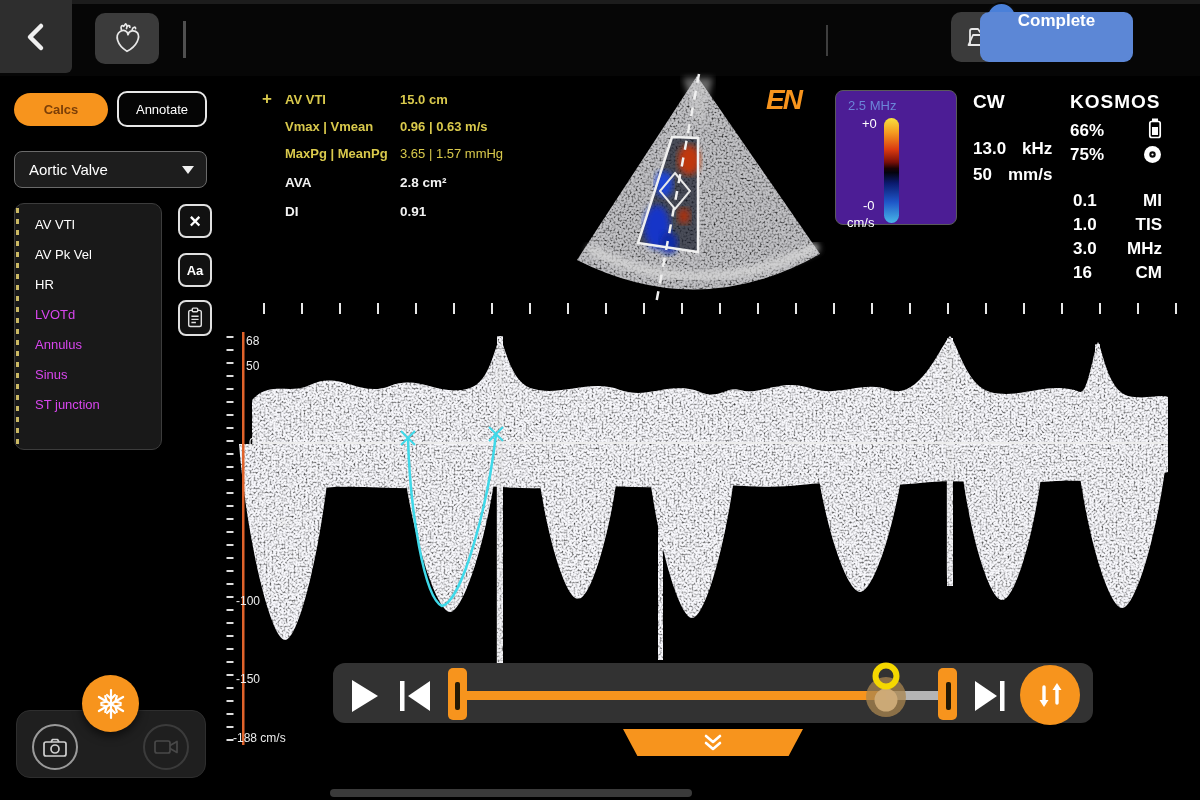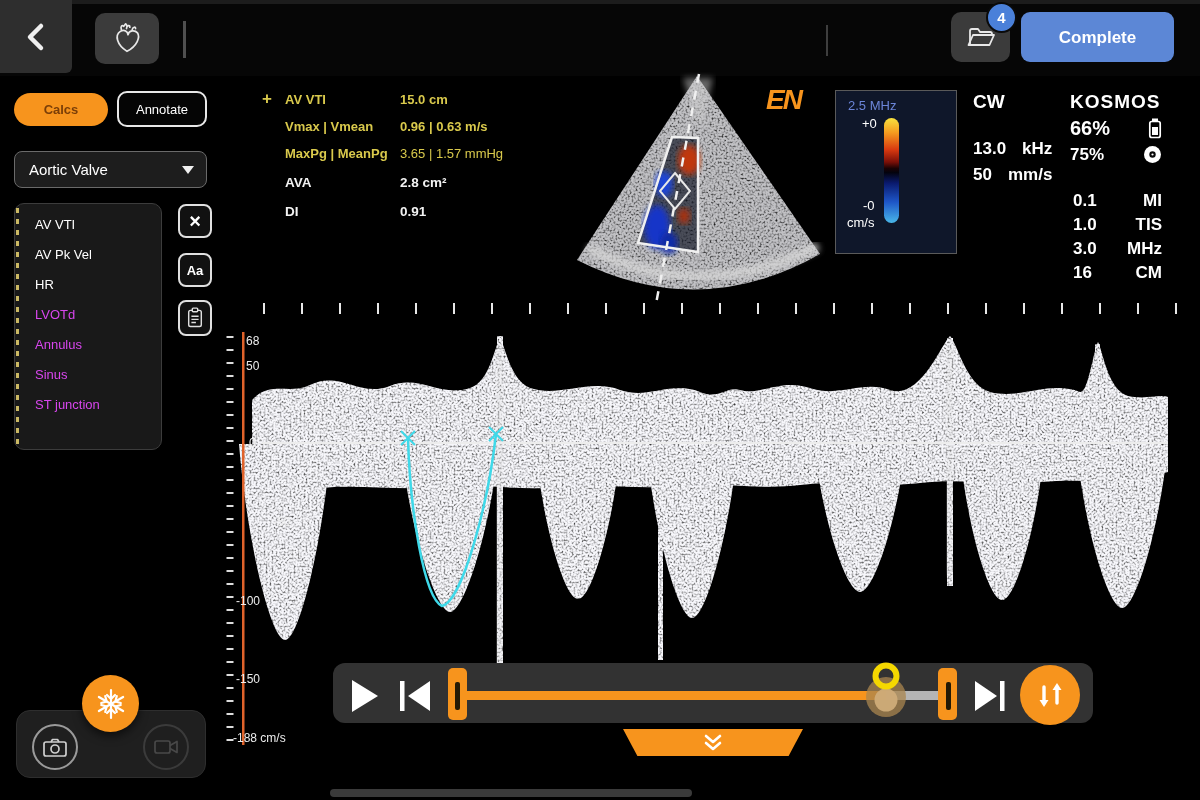--- a/index.html
+++ b/index.html
@@ -48,21 +48,21 @@
       <g stroke="#e8e8e8" stroke-width="1.8" fill="none" stroke-linejoin="round">
         <path d="M4,21 L4,7 Q4,5 6,5 L12,5 L14,8 L24,8 Q26,8 26,10 L26,11"></path>
         <path d="M2.5,21 L7,11 L28,11 L23.5,21 Z"></path>
       </g>
     </svg>
   </div>
   <div class="abs" style="left:986px;top:2px;width:31px;height:31px;border-radius:50%;background:#4A80D9;border:2px solid #0a0a0a;box-sizing:border-box;display:flex;align-items:center;justify-content:center;">
     <span class="txt" style="font-size:15px;font-weight:bold;">4</span>
   </div>
 
-  <div class="abs" style="left:1021px;top:12px;width:153px;height:50px;background:#5C87D6;border-radius:9px;display:flex;align-items:center;justify-content:center;">
+  <div class="abs" style="left:980px;top:12px;width:153px;height:50px;background:#5C87D6;border-radius:9px;display:flex;align-items:flex-start;justify-content:center;">
     <span class="txt" style="font-size:17px;font-weight:bold;">Complete</span>
   </div>
 
   <div class="abs" style="left:14px;top:93px;width:94px;height:33px;background:#F7941D;border-radius:17px;display:flex;align-items:center;justify-content:center;">
     <span class="txt" style="font-size:13px;font-weight:bold;color:#7A3E08;">Calcs</span>
   </div>
   <div class="abs" style="left:117px;top:91px;width:90px;height:36px;background:#050505;border:2px solid #e8e8e8;border-radius:10px;box-sizing:border-box;display:flex;align-items:center;justify-content:center;">
     <span class="txt" style="font-size:13px;">Annotate</span>
   </div>
 
@@ -150,40 +150,40 @@
       <ellipse cx="669" cy="243" rx="9" ry="11" fill="#0F2CA8" filter="url(#soft2)"></ellipse>
       <ellipse cx="684" cy="216" rx="6" ry="8" fill="#A83010" filter="url(#soft2)"></ellipse>
       <polygon points="672,137 698,138 698,252 638,243" fill="none" stroke="#F0F0F0" stroke-width="2.5"></polygon>
     </g>
     <polygon points="675,173 690,191 675,209 660,191" fill="none" stroke="#E8E8E8" stroke-width="2"></polygon>
     <line x1="699" y1="74" x2="656" y2="304" stroke="#F0F0F0" stroke-width="2.5" stroke-dasharray="9 8"></line>
   </svg>
 
   <div class="abs txt" style="left:766px;top:86px;font-size:28px;font-weight:bold;font-style:italic;color:#F7941D;letter-spacing:-2px;">EN</div>
 
-  <div class="abs" style="left:835px;top:90px;width:122px;height:164px;background:#0f172a;border:1px solid #5a5a5a;border-radius:0;box-sizing:border-box;">
+  <div class="abs" style="left:835px;top:90px;width:122px;height:135px;background:#4c1d95;border:1px solid #5a5a5a;border-radius:8px;box-sizing:border-box;">
     <span class="txt abs" style="left:12px;top:8px;font-size:13px;color:#6B85D8;">2.5 MHz</span>
     <span class="txt abs" style="left:26px;top:26px;font-size:13px;">+0</span>
     <div class="abs" style="left:48px;top:27px;width:15px;height:105px;border-radius:8px;background:linear-gradient(to bottom,#F8E23F 0%,#F59B1F 14%,#D93A10 30%,#7A0F08 42%,#1A0204 48%,#03030E 52%,#0A1A6E 62%,#1E56C8 80%,#49B7E8 100%);"></div>
     <span class="txt abs" style="left:27px;top:108px;font-size:13px;">-0</span>
     <span class="txt abs" style="left:11px;top:125px;font-size:13px;">cm/s</span>
   </div>
 
   <div class="abs txt" style="left:973px;top:92px;font-size:19px;font-weight:bold;">CW</div>
   <div class="abs" style="left:973px;top:140px;display:flex;gap:16px;font-size:17px;font-weight:bold;">
     <span class="txt">13.0</span>
     <span class="txt">kHz</span>
   </div>
   <div class="abs" style="left:973px;top:166px;display:flex;gap:16px;font-size:17px;font-weight:bold;">
     <span class="txt">50</span>
     <span class="txt">mm/s</span>
   </div>
 
   <div class="abs txt" style="left:1070px;top:92px;font-size:19px;font-weight:bold;letter-spacing:1px;">KOSMOS</div>
-  <div class="abs" style="left:1070px;top:118px;width:92px;display:flex;justify-content:space-between;align-items:flex-start;font-size:20px;font-weight:bold;">
+  <div class="abs" style="left:1070px;top:118px;width:92px;display:flex;justify-content:space-between;align-items:flex-end;font-size:17px;font-weight:bold;">
     <span class="txt">66%</span>
     <svg width="14" height="21" viewBox="0 0 14 21">
       <rect x="4" y="0.5" width="6" height="3" fill="#fff"></rect>
       <rect x="1.8" y="3.5" width="10.4" height="16" rx="2" fill="none" stroke="#fff" stroke-width="1.7"></rect>
       <rect x="4" y="9" width="6" height="8" fill="#fff"></rect>
     </svg>
   </div>
   <div class="abs" style="left:1070px;top:145px;width:92px;display:flex;justify-content:space-between;align-items:center;font-size:17px;font-weight:bold;">
     <span class="txt">75%</span>
     <svg width="19" height="19" viewBox="0 0 19 19">

